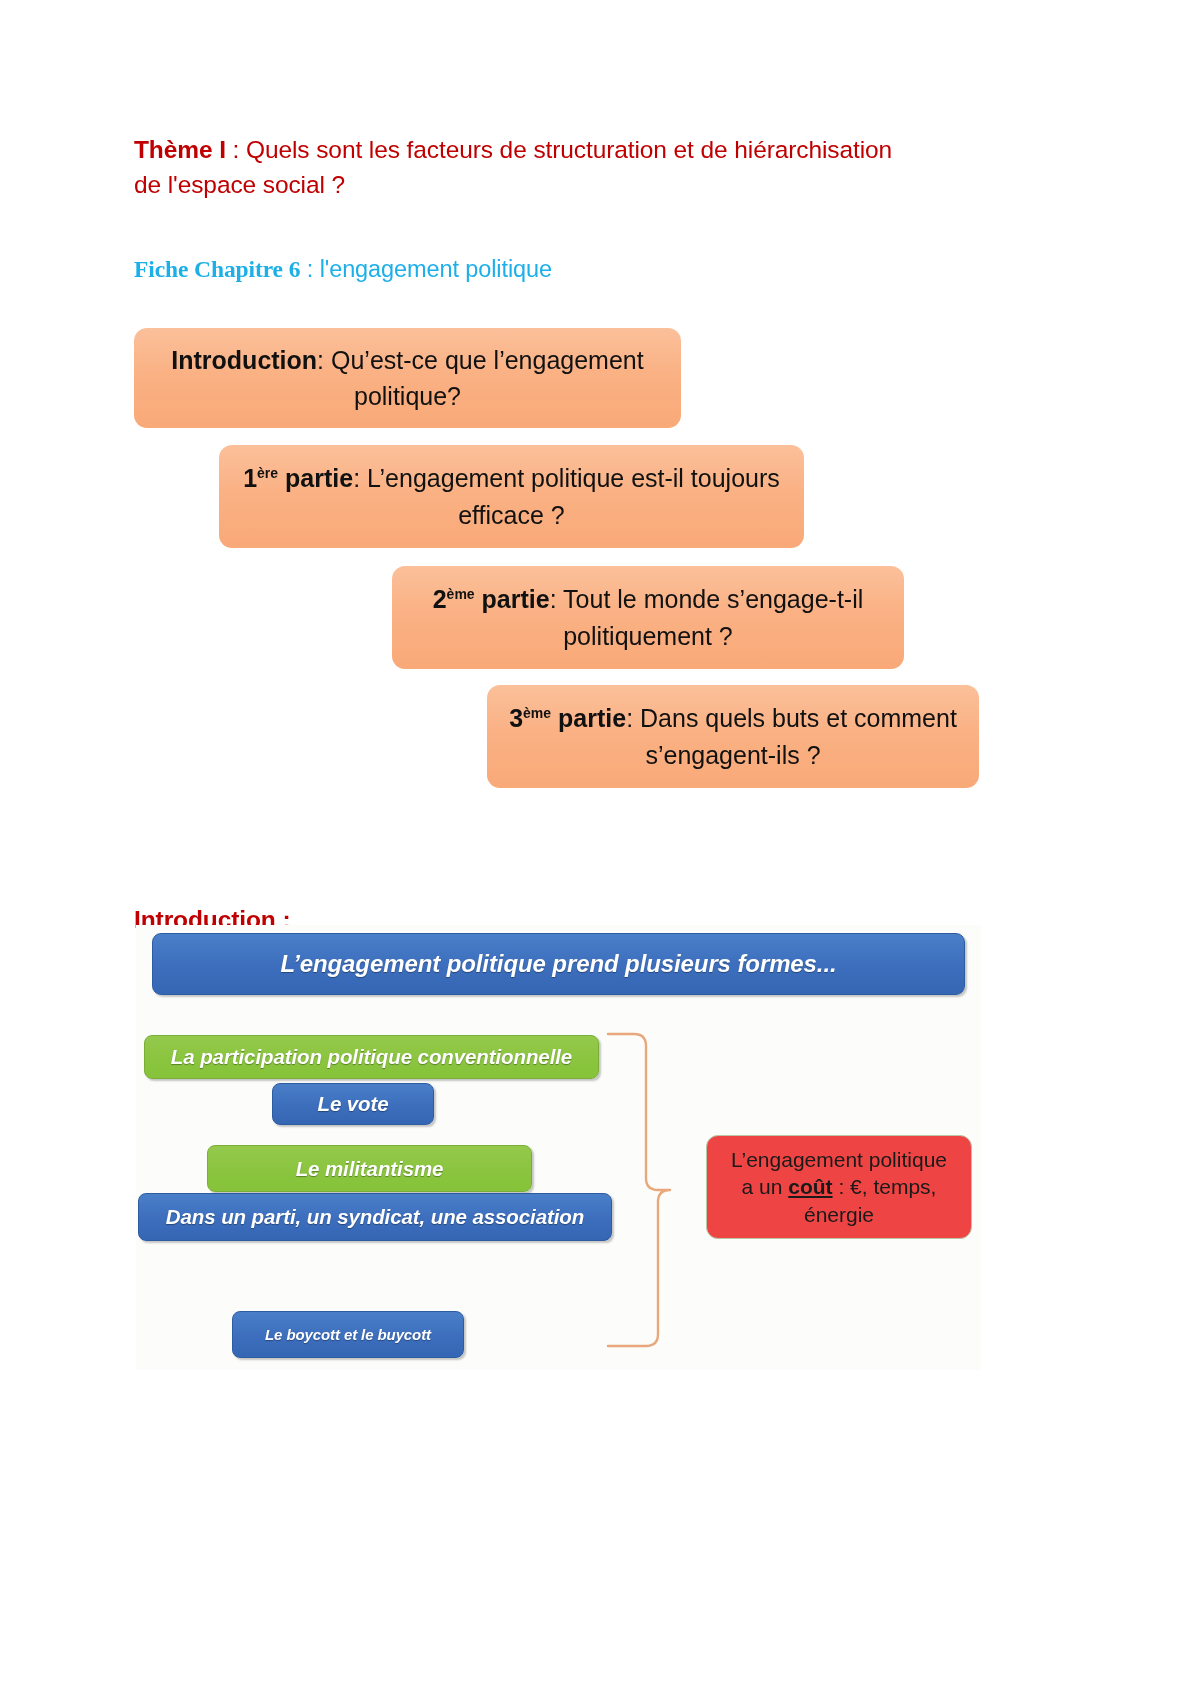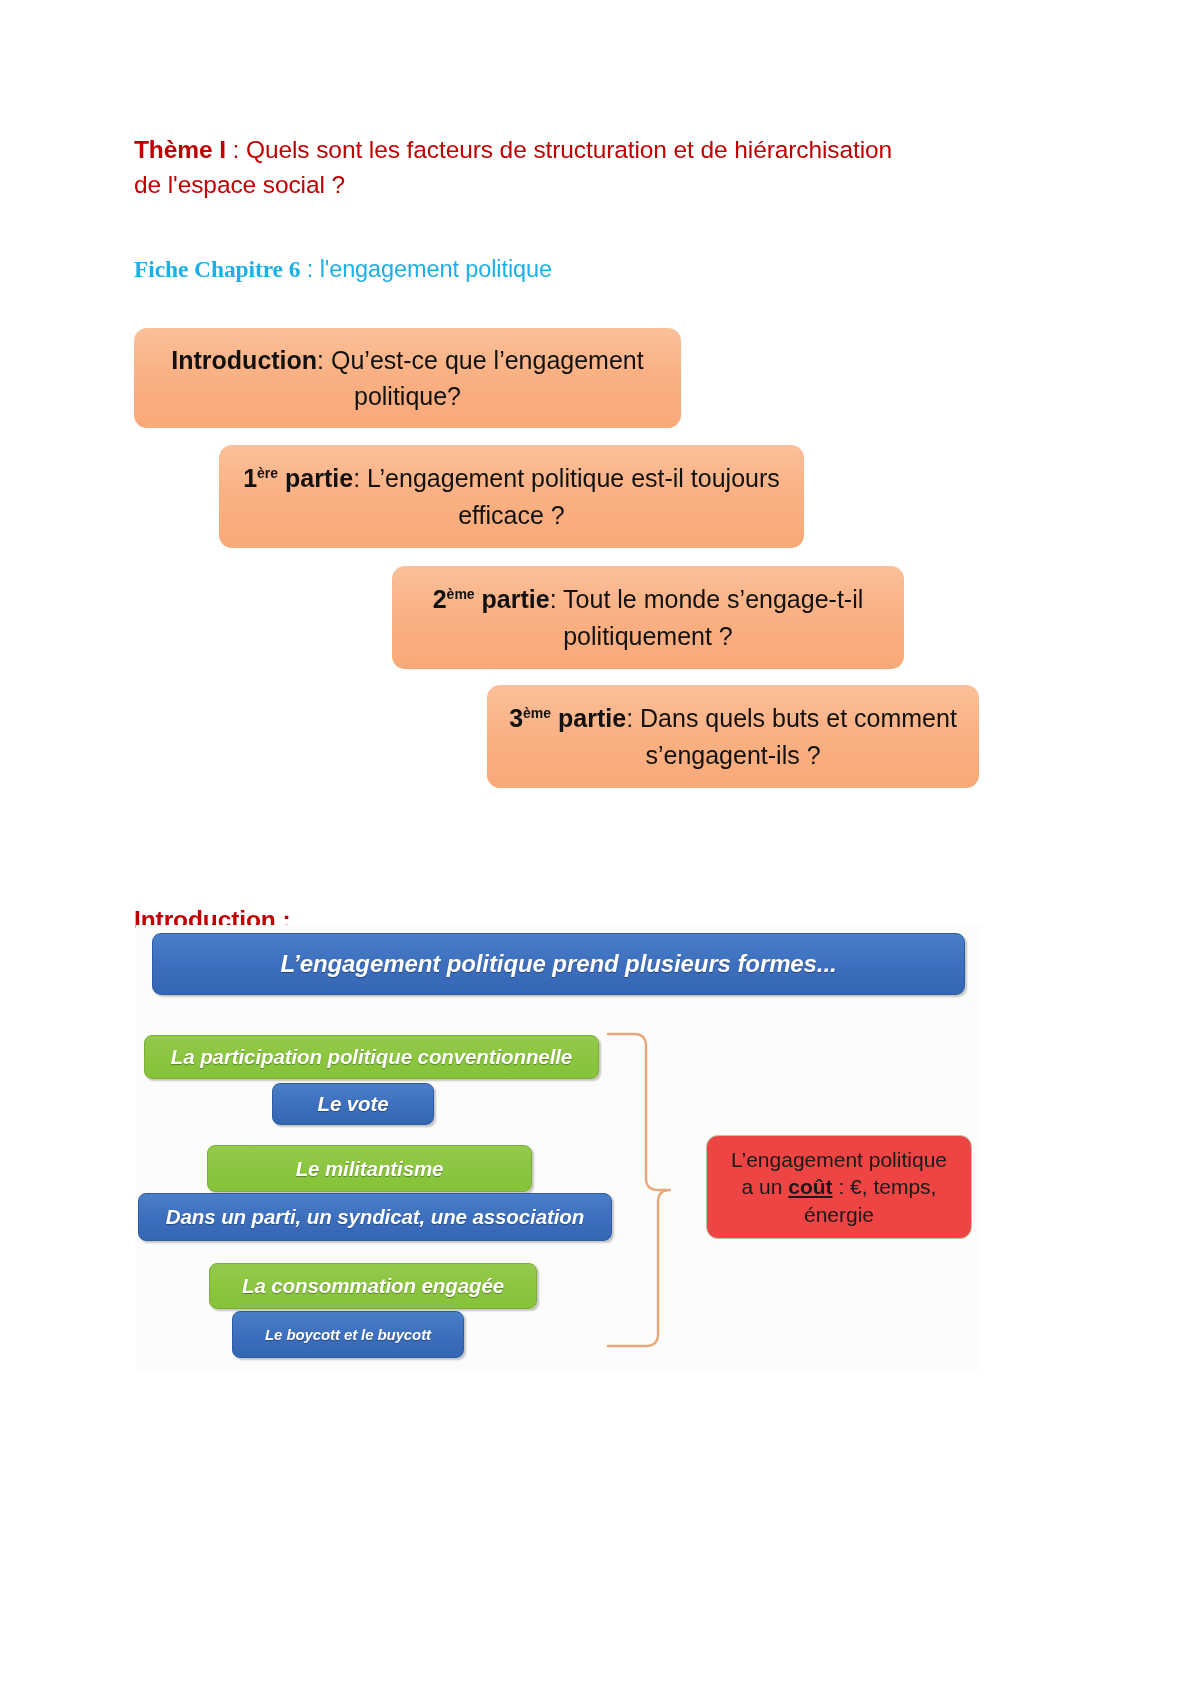--- a/index.html
+++ b/index.html
@@ -211,21 +211,20 @@
   <div class="forms-diagram">
 
     <div class="sa-box sa-blue sa-title">L’engagement politique prend plusieurs formes...</div>
 
     <div class="sa-box sa-green sa-r1-green">La participation politique conventionnelle</div>
     <div class="sa-box sa-blue sa-r1-blue">Le vote</div>
 
     <div class="sa-box sa-green sa-r2-green">Le militantisme</div>
     <div class="sa-box sa-blue sa-r2-blue">Dans un parti, un syndicat, une association</div>
 
-    <div class="sa-box sa-green sa-r3-green">La consommation engagée</div>
     <div class="sa-box sa-blue sa-r3-blue">Le boycott et le buycott</div>
 
     <svg class="bracket-svg" viewBox="0 0 120 330">
       <path d="M2 4 H28 Q40 4 40 16 V148 Q40 160 52 160 H64 Q52 160 52 172 V304 Q52 316 40 316 H2" fill="none" stroke="#E8A87C" stroke-width="2.4" stroke-linecap="round" stroke-linejoin="round" transform="translate(0,0)"></path>
     </svg>
 
     <div class="cost-callout">
       <div>
         <span>L’engagement politique</span><br>
         <span>a un </span><u>coût</u><span> : €, temps,</span><br>

